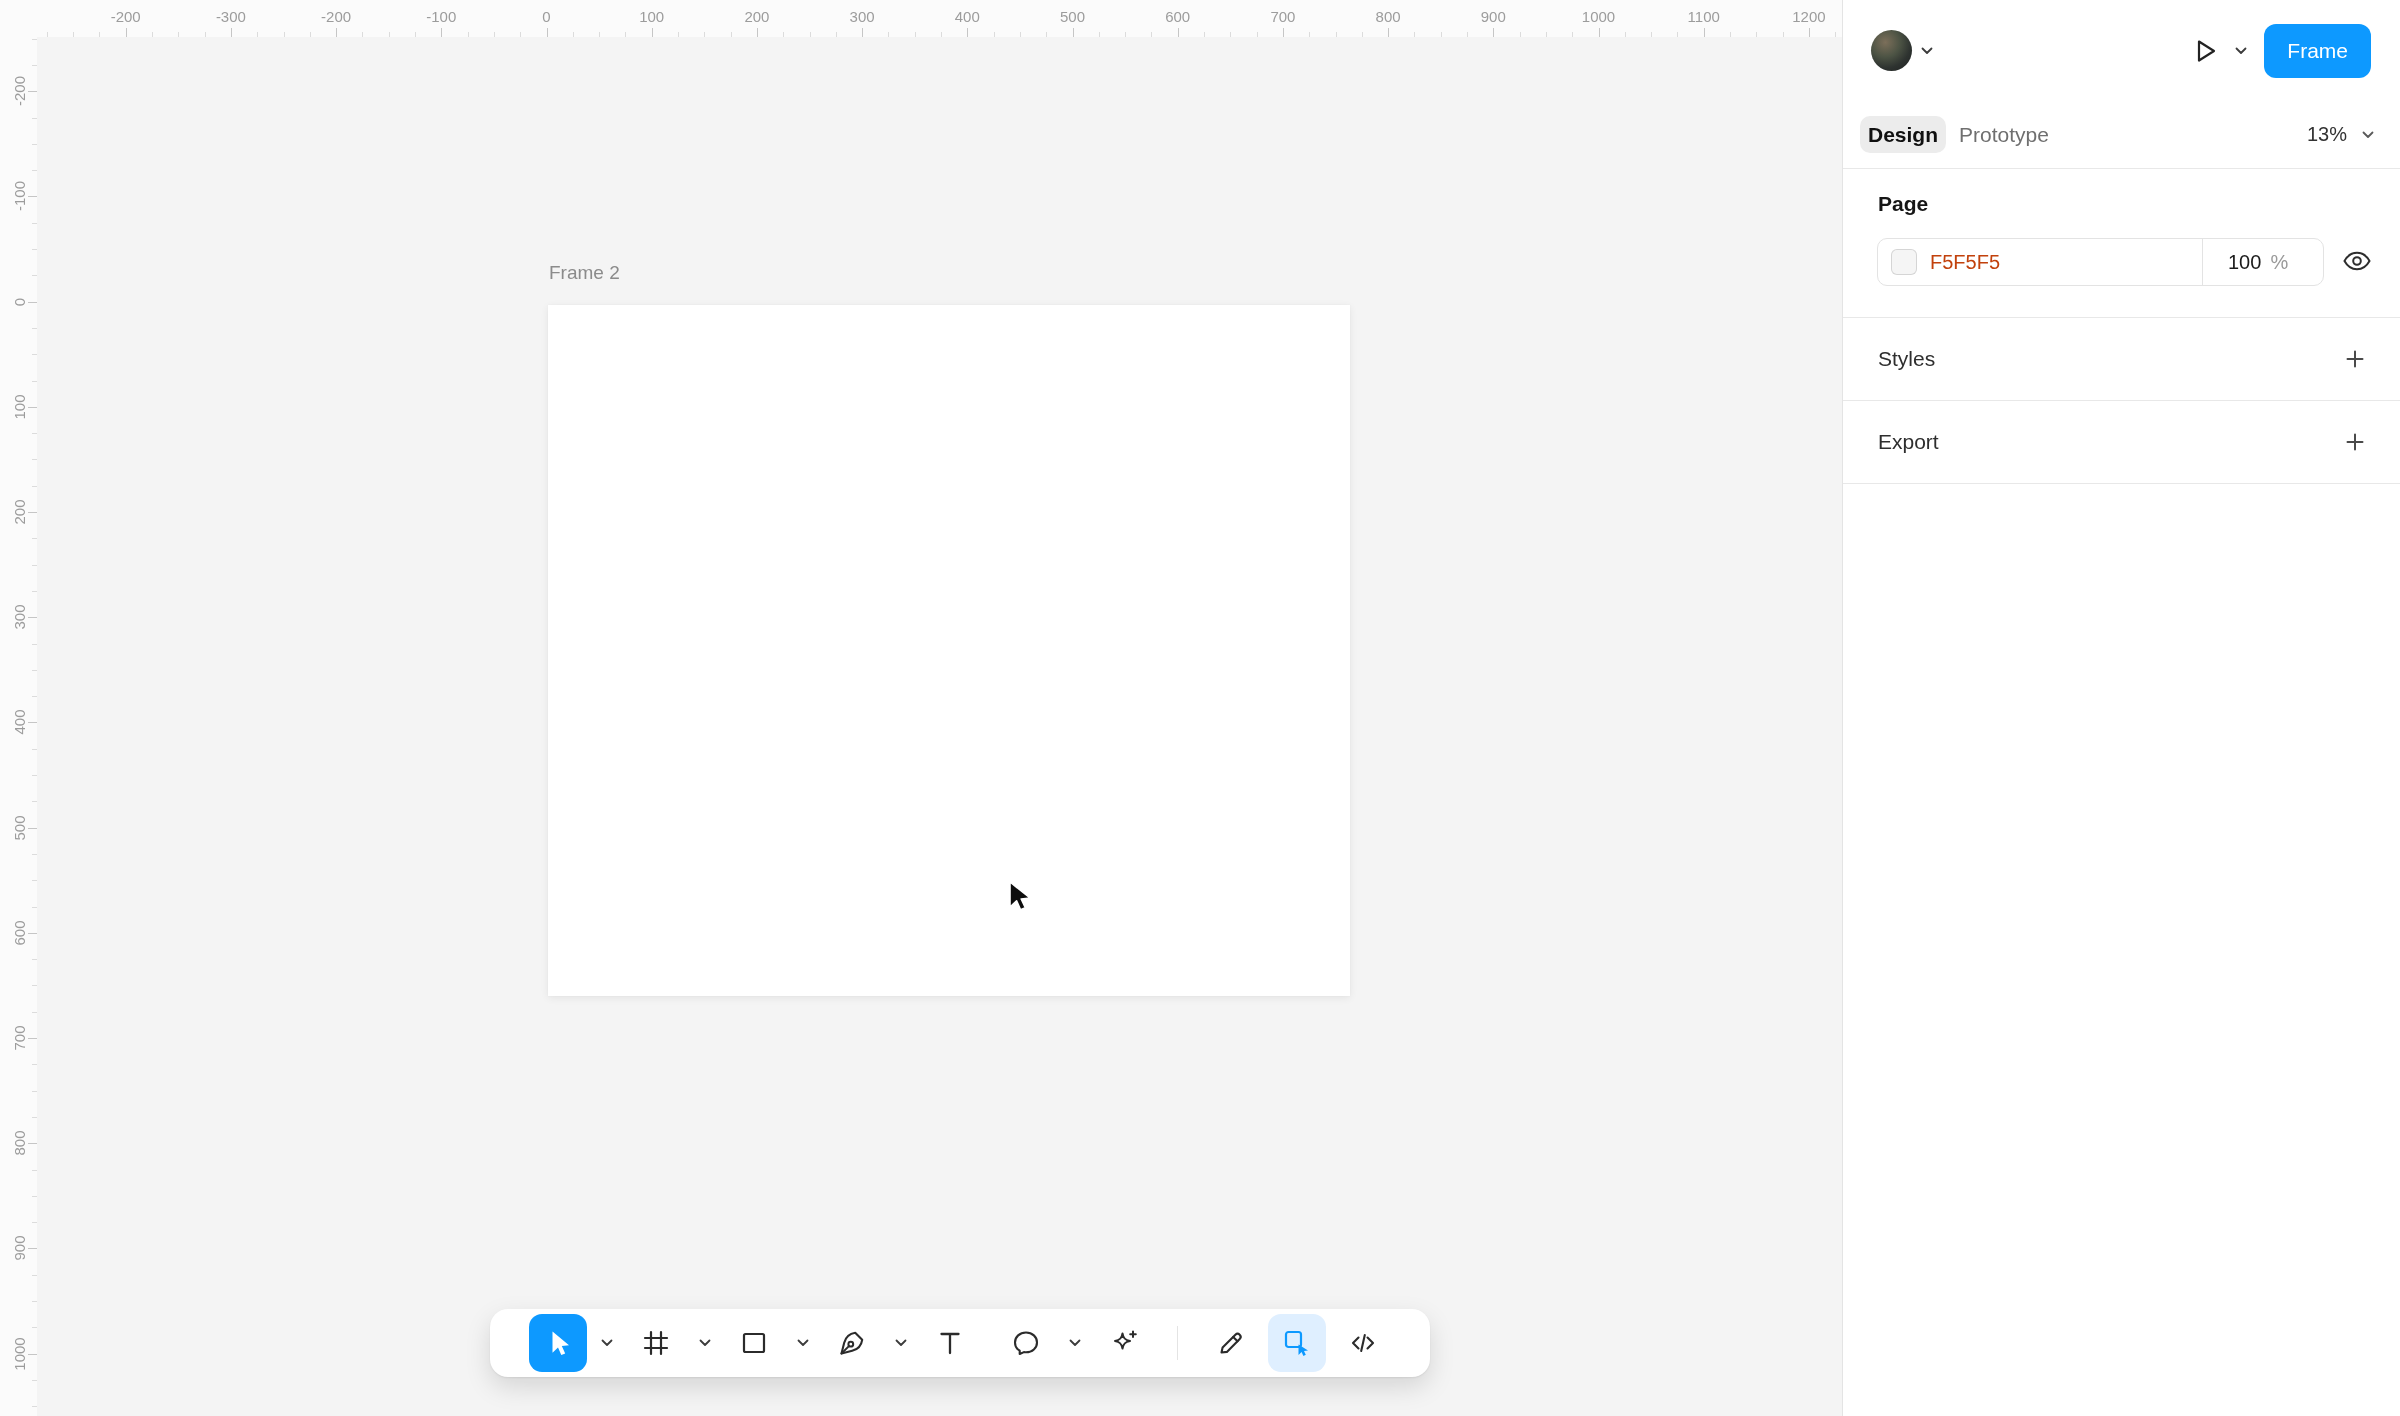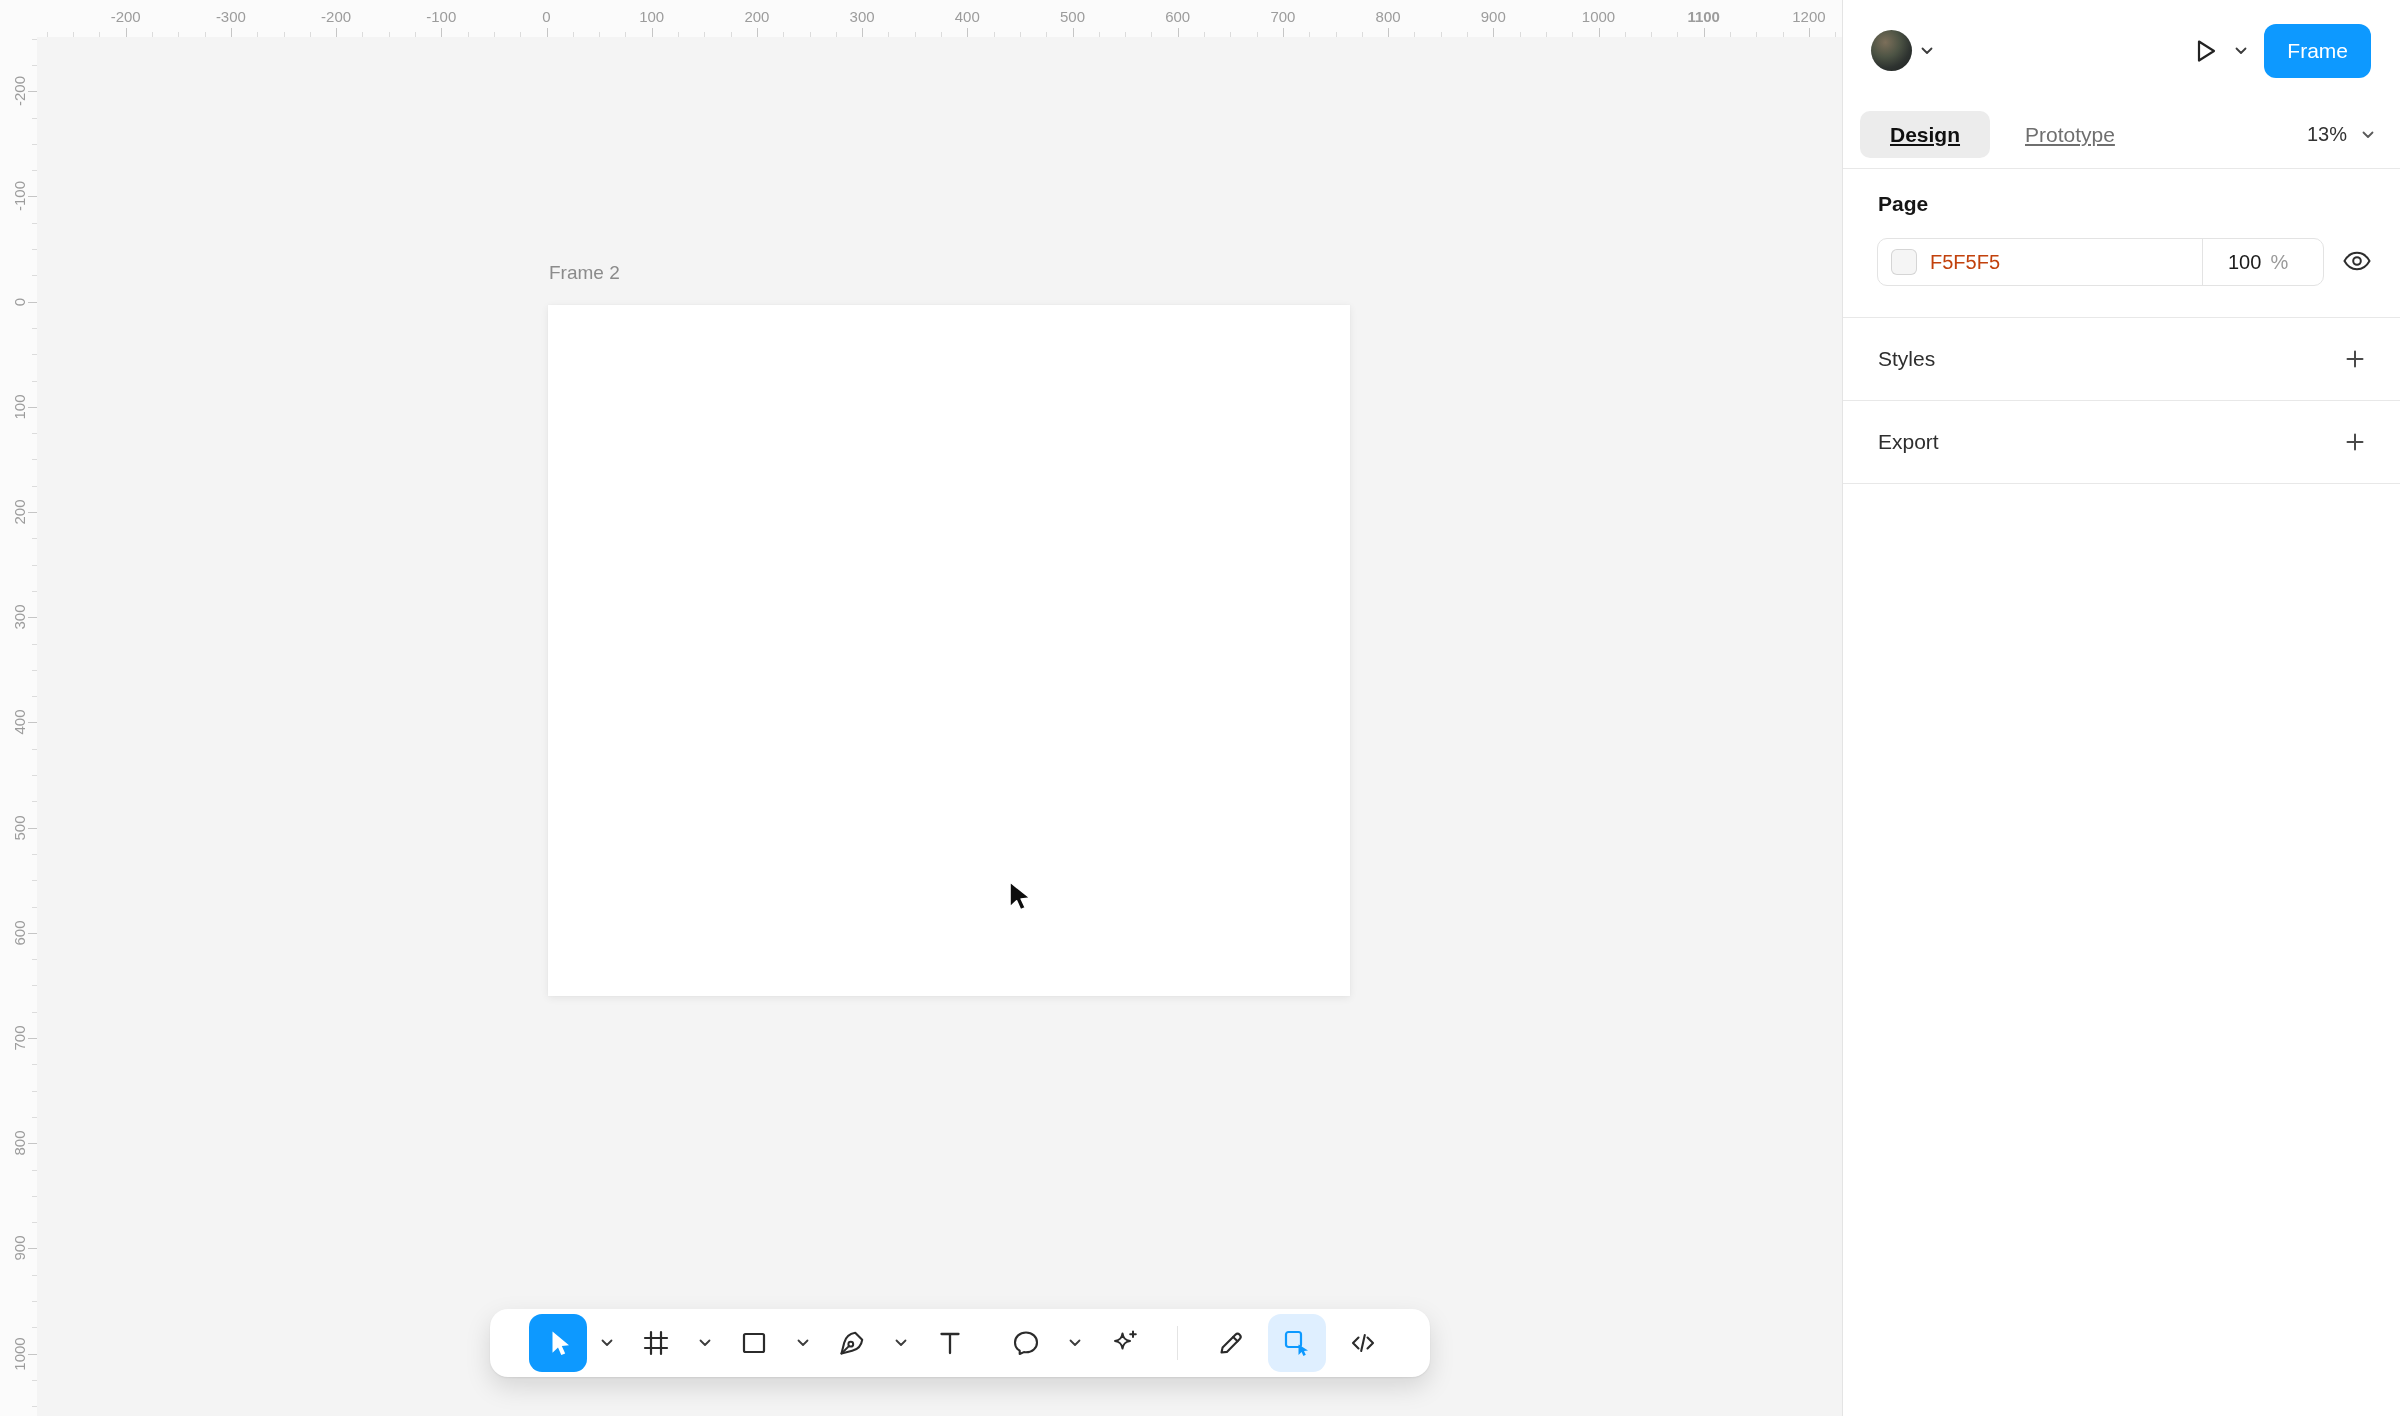--- a/index.html
+++ b/index.html
@@ -42,22 +42,22 @@
   .sb-top{height:101px;display:flex;align-items:center;padding:0 29px 0 28px;}
   .avatar{width:41px;height:41px;border-radius:50%;flex:0 0 auto;
     background:radial-gradient(circle at 35% 30%,#7c6f5a 0%,#4c5344 38%,#2e3330 65%,#1c1f1e 100%);}
   .mini-chev{margin-left:9px;display:flex;align-items:center;}
   .sb-spacer{flex:1;}
   .play-btn{width:42px;height:42px;display:flex;align-items:center;justify-content:center;cursor:pointer;}
   .share-btn{height:54px;padding:0 23px;background:#0D99FF;color:#fff;border:none;border-radius:12px;
     font-size:21px;font-weight:500;margin-left:17px;display:flex;align-items:center;cursor:pointer;
     font-family:inherit;}
   .sb-tabs{height:68px;display:flex;align-items:center;padding:0 26px 0 17px;border-bottom:1px solid #e8e8e8;}
-  .tab-pill{height:47px;padding:0 30px;border-radius:10px;display:flex;align-items:center;font-size:21px;
-    color:#6f6f6f;cursor:pointer;text-decoration:underline;}
+  .tab-pill{height:37px;padding:0 8px;border-radius:10px;display:flex;align-items:center;font-size:21px;
+    color:#6f6f6f;cursor:pointer;}
   .tab-pill.active{background:#ececec;font-weight:600;color:#101010;}
   .tab-plain{margin-left:5px;}
   .zoom{margin-left:auto;display:flex;align-items:center;gap:15px;font-size:20px;color:#333;cursor:pointer;}
   .sb-page{border-bottom:1px solid #e8e8e8;padding-bottom:31px;}
   .sb-page-title{height:69px;display:flex;align-items:center;padding-left:35px;font-size:21px;font-weight:600;color:#161616;}
   .fill-row{display:flex;align-items:center;margin:0 24px 0 34px;}
   .fill-input{display:flex;align-items:stretch;height:48px;border:1px solid #e3e3e3;border-radius:10px;flex:1;background:#fff;}
   .fill-hex-seg{display:flex;align-items:center;gap:13px;padding:0 13px;flex:1;cursor:text;}
   .swatch{width:26px;height:26px;border-radius:6px;border:1px solid rgba(0,0,0,.13);cursor:pointer;flex:0 0 auto;}
   .hex{font-size:20px;color:#c2410c;}
@@ -159,21 +159,21 @@
       <div class="hlab" style="left: 651.7px;">100</div>
       <div class="hlab" style="left: 756.9px;">200</div>
       <div class="hlab" style="left: 862.1px;">300</div>
       <div class="hlab" style="left: 967.3px;">400</div>
       <div class="hlab" style="left: 1072.5px;">500</div>
       <div class="hlab" style="left: 1177.7px;">600</div>
       <div class="hlab" style="left: 1282.9px;">700</div>
       <div class="hlab" style="left: 1388.1px;">800</div>
       <div class="hlab" style="left: 1493.3px;">900</div>
       <div class="hlab" style="left: 1598.5px;">1000</div>
-      <div class="hlab" style="left: 1703.7px; font-weight: bold;">1100</div>
+      <div class="hlab" style="left: 1703.7px;">1100</div>
       <div class="hlab" style="left: 1808.9px;">1200</div>
     </div>
   <div class="ruler-v">
       <div class="vtick" style="top: 38.6px;"></div>
       <div class="vtick" style="top: 64.9px;"></div>
       <div class="vtick major" style="top: 91.2px;"></div>
       <div class="vtick" style="top: 117.5px;"></div>
       <div class="vtick" style="top: 143.8px;"></div>
       <div class="vtick" style="top: 170.1px;"></div>
       <div class="vtick major" style="top: 196.4px;"></div>

